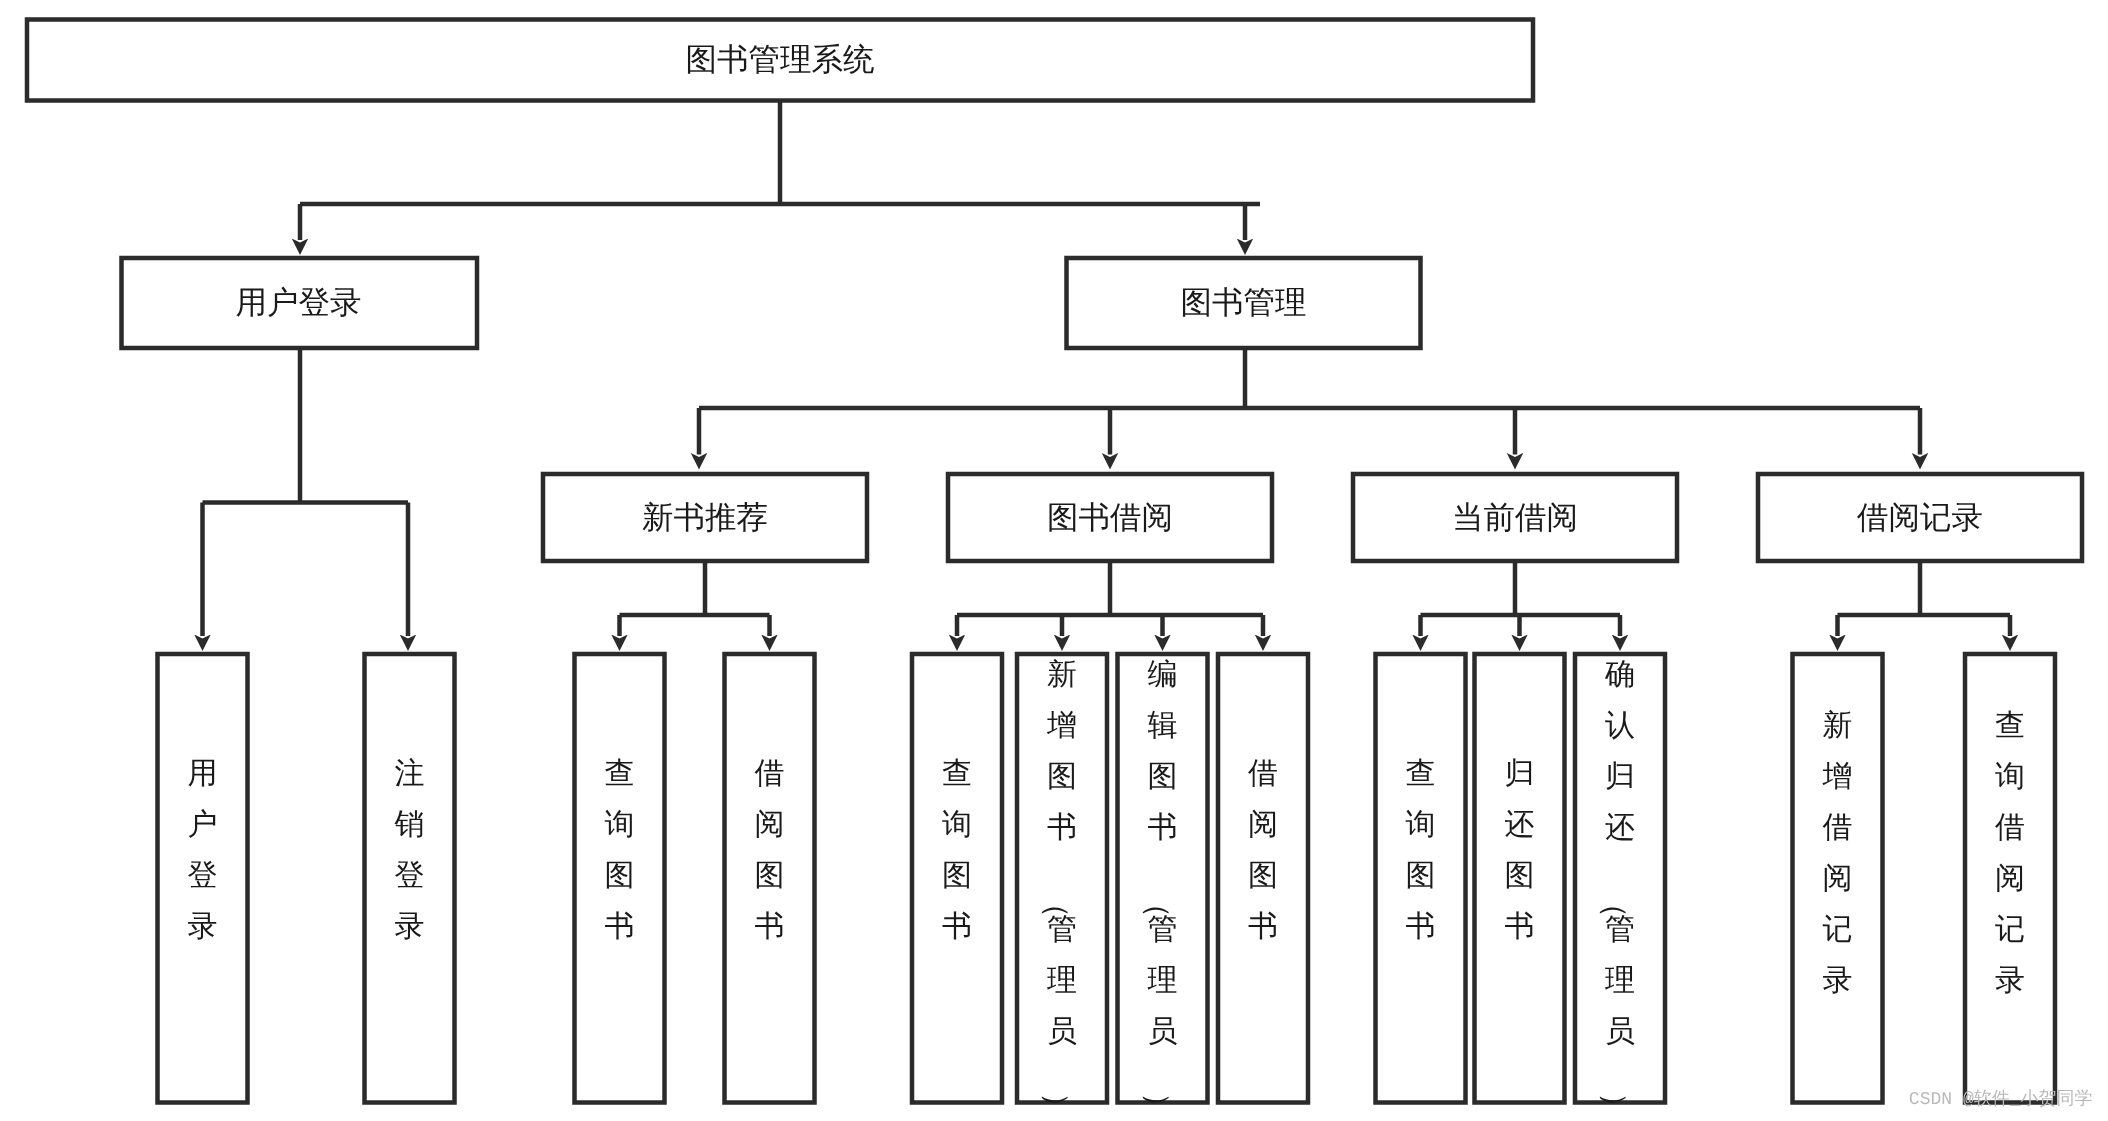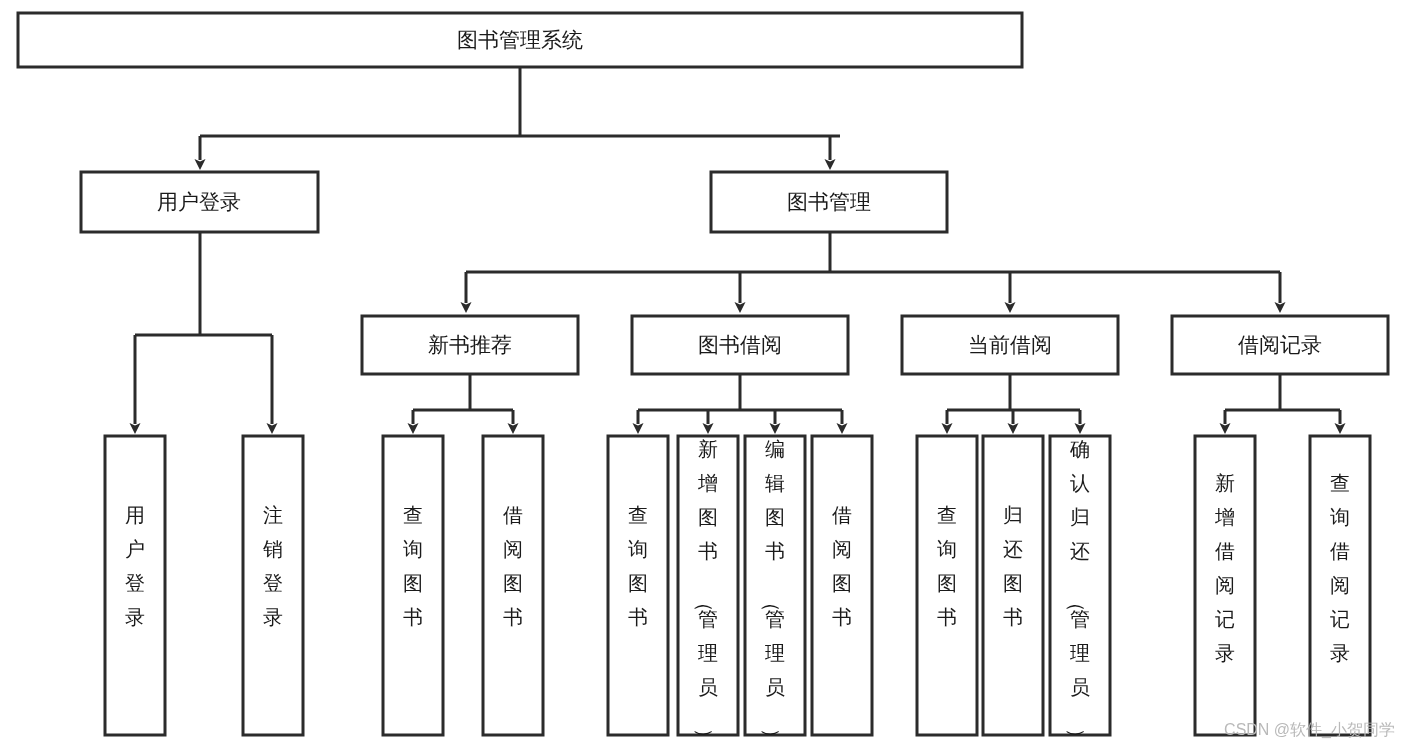--- a/index.html
+++ b/index.html
@@ -44,22 +44,22 @@
   }
   .arrow-head {
     fill: #2b2b2b;
     stroke: none;
   }
   .watermark {
     position: absolute;
     right: 10px;
     bottom: 6px;
     color: #b9b9b9;
-    font-size: 16px;
-    font-family: Liberation Sans, sans-serif;
+    font-size: 12px;
+    font-family: Liberation Mono, monospace;
     white-space: nowrap;
     pointer-events: none;
     margin-left: 31px;
   }
 </style>
 </head>
 <body>
 
 <svg id="diagram" viewBox="0 0 1405 747">
 

